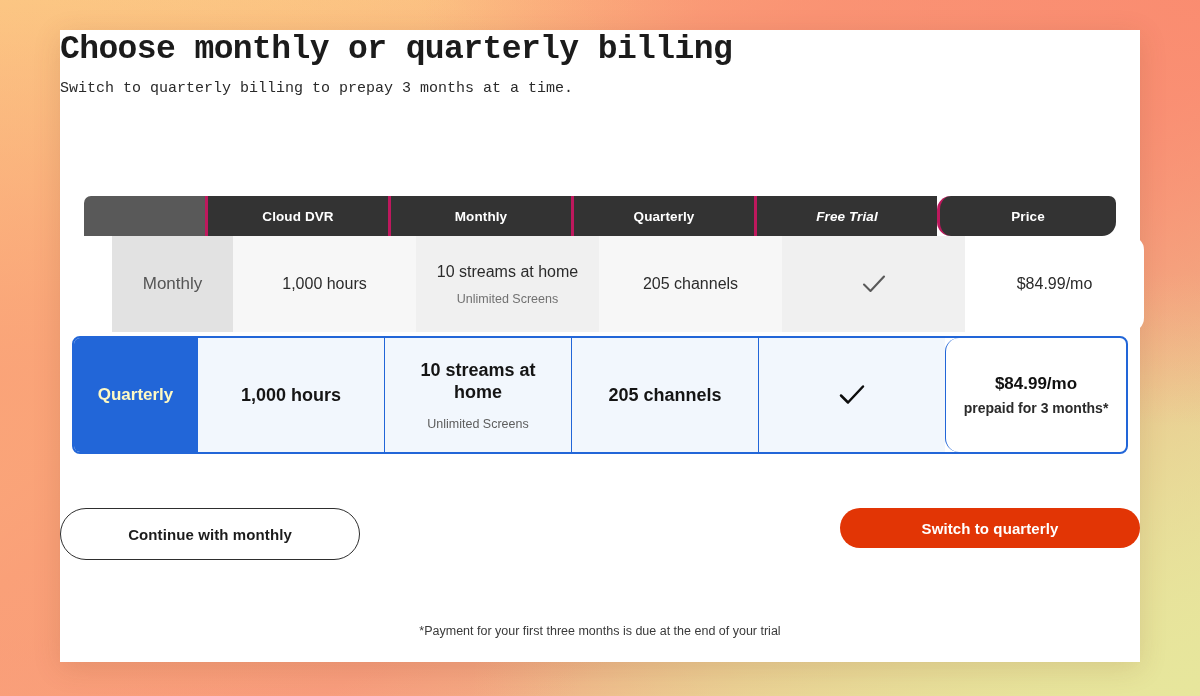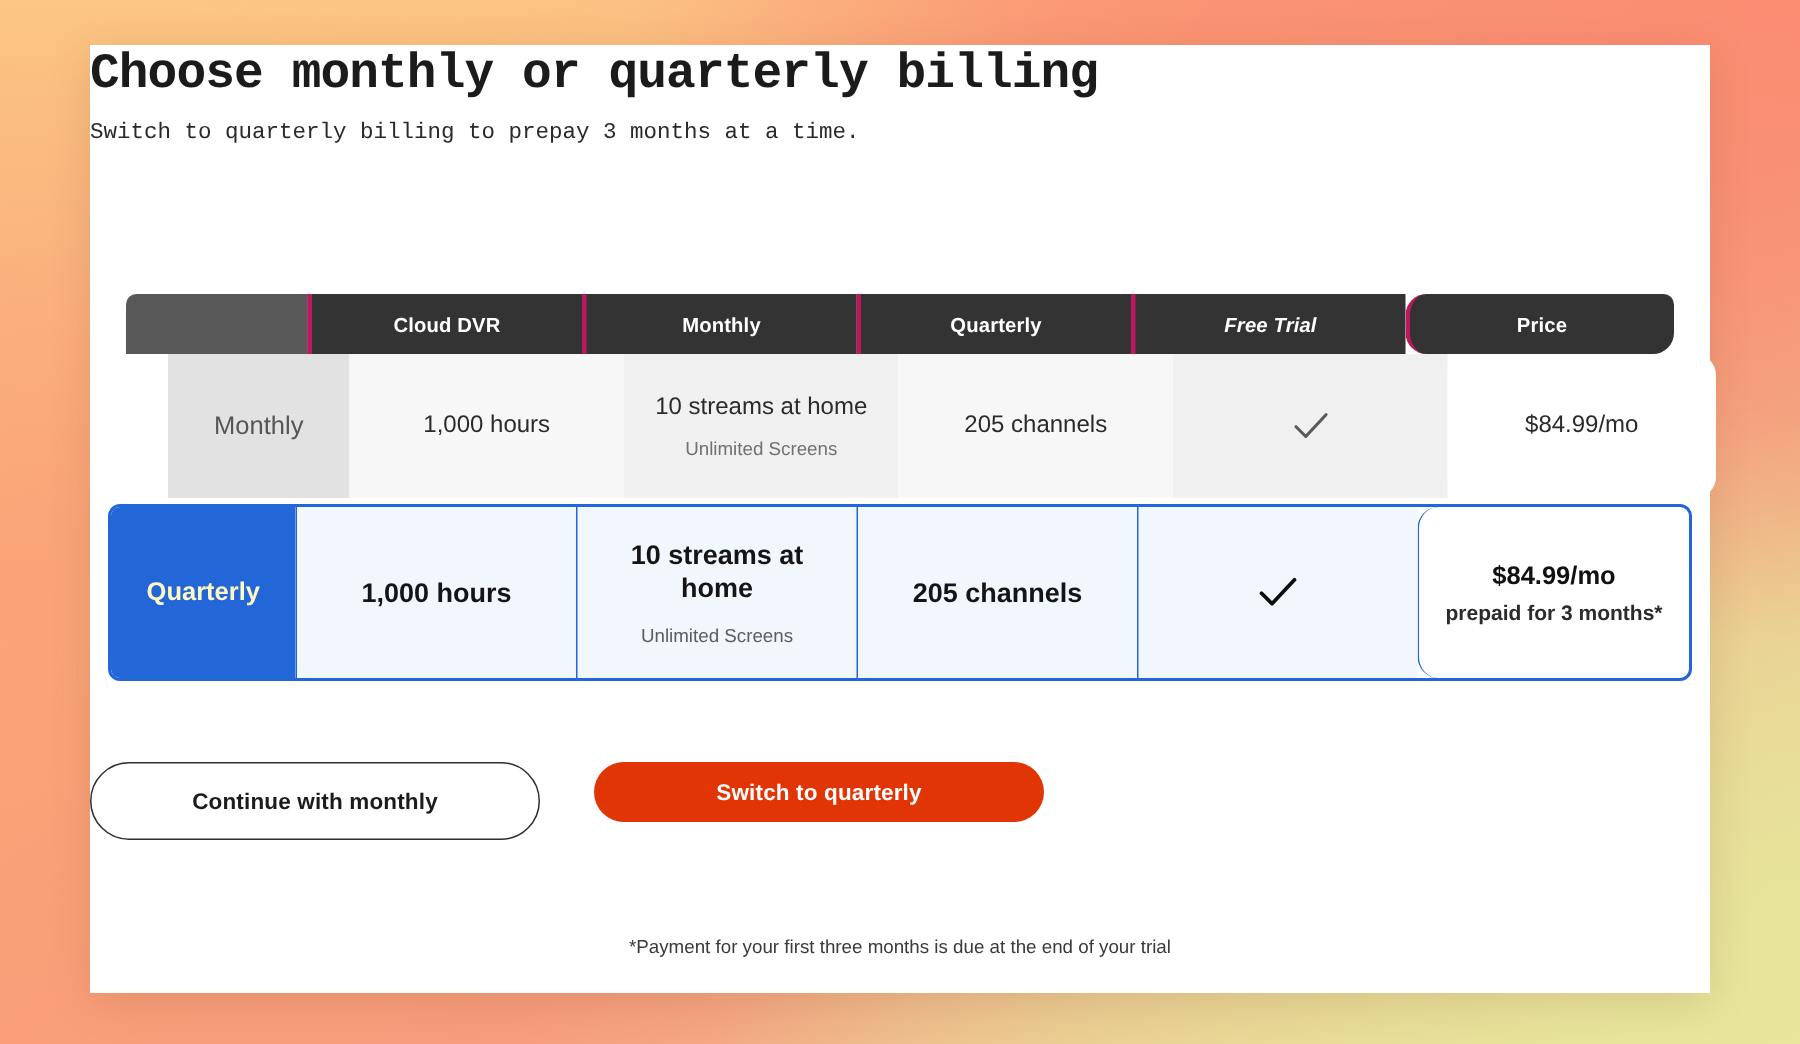--- a/index.html
+++ b/index.html
@@ -185,21 +185,21 @@
   .check-monthly path { stroke: #5a5a5a; }
   .check-quarterly path { stroke: #0d0d0d; }
 
   
   .btn-row {
     position: absolute;
     top: 478px;
     left: 0;
     width: 100%;
     display: flex;
-    justify-content: flex-start;
+    justify-content: space-between;
     gap: 36px;
   }
   .btn {
     border-radius: 999px;
     font-size: 15px;
     font-weight: 700;
     display: flex;
     align-items: center;
     justify-content: center;
     cursor: pointer;

